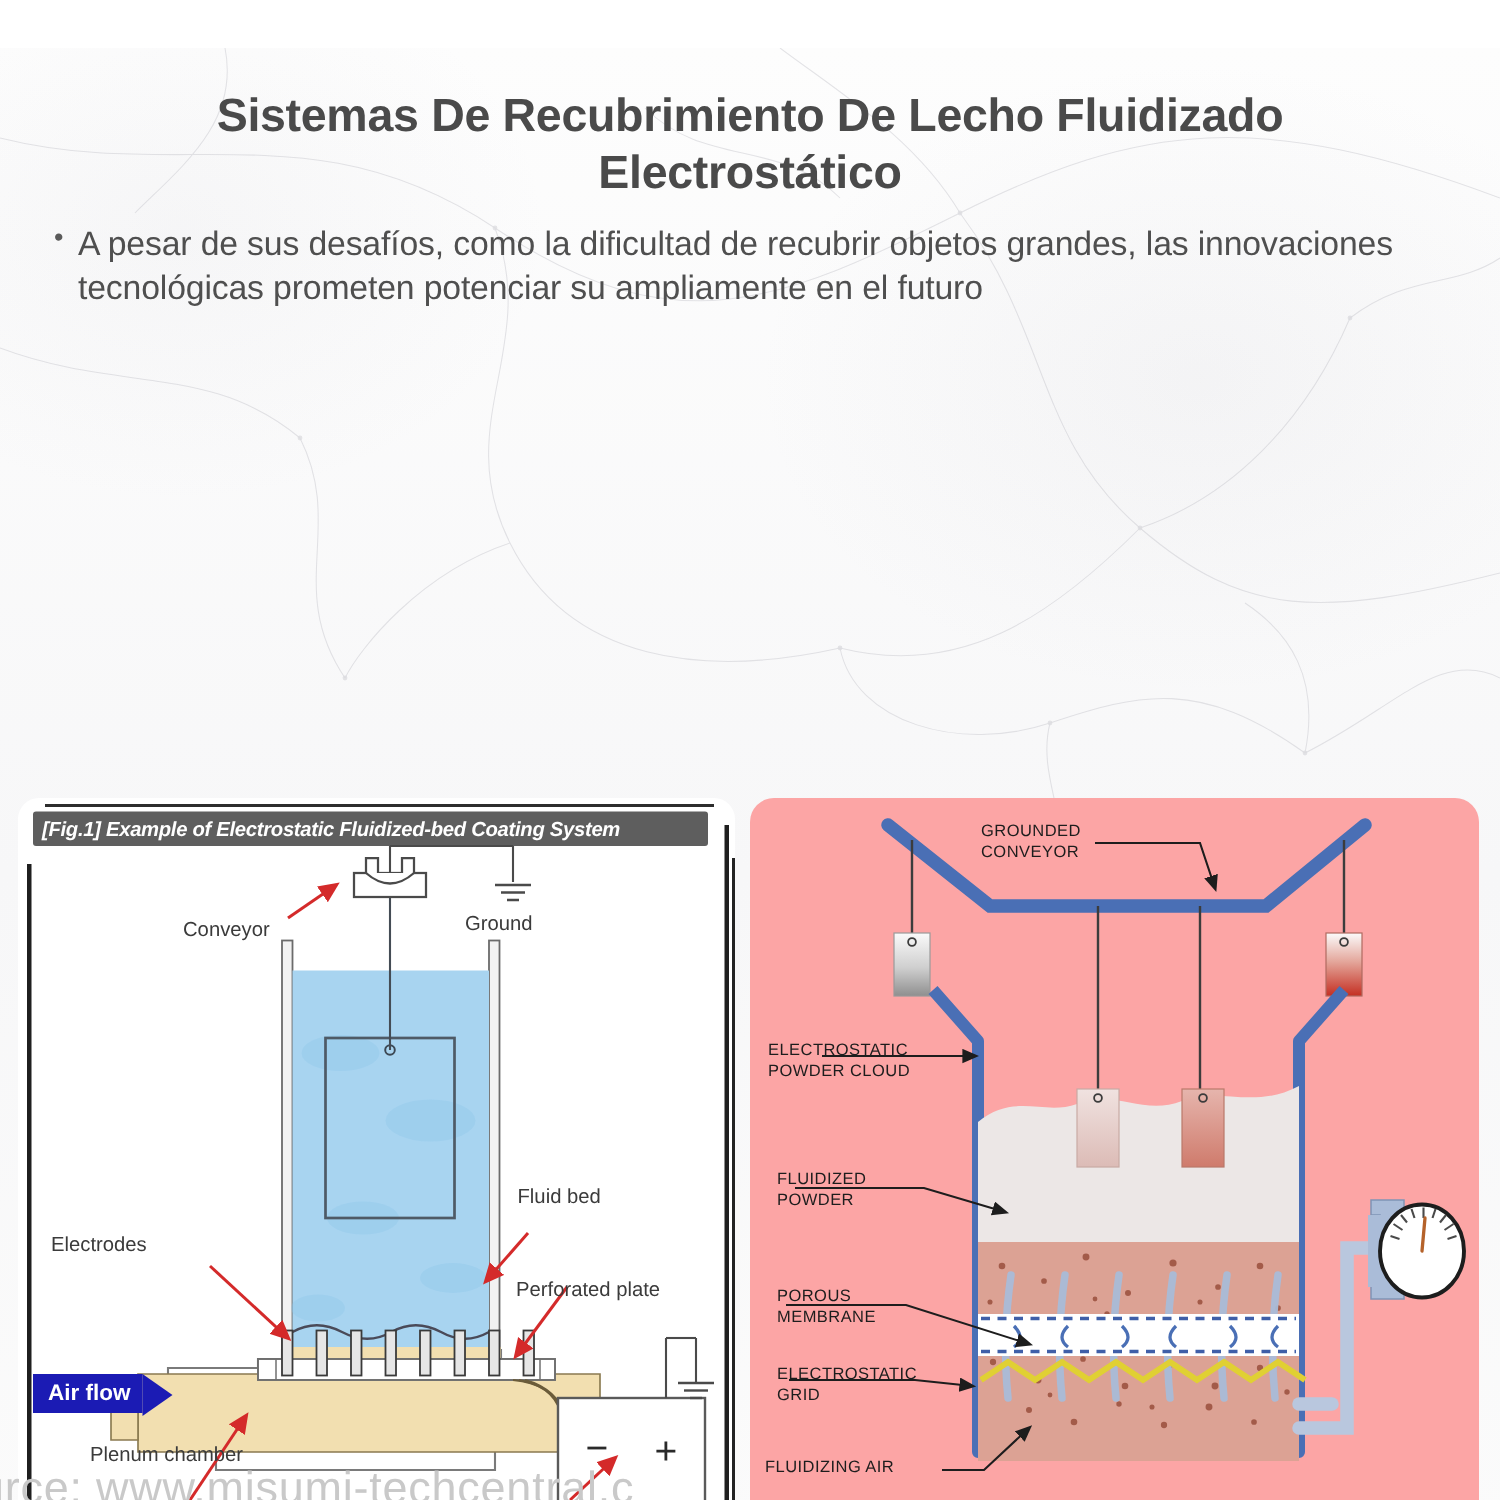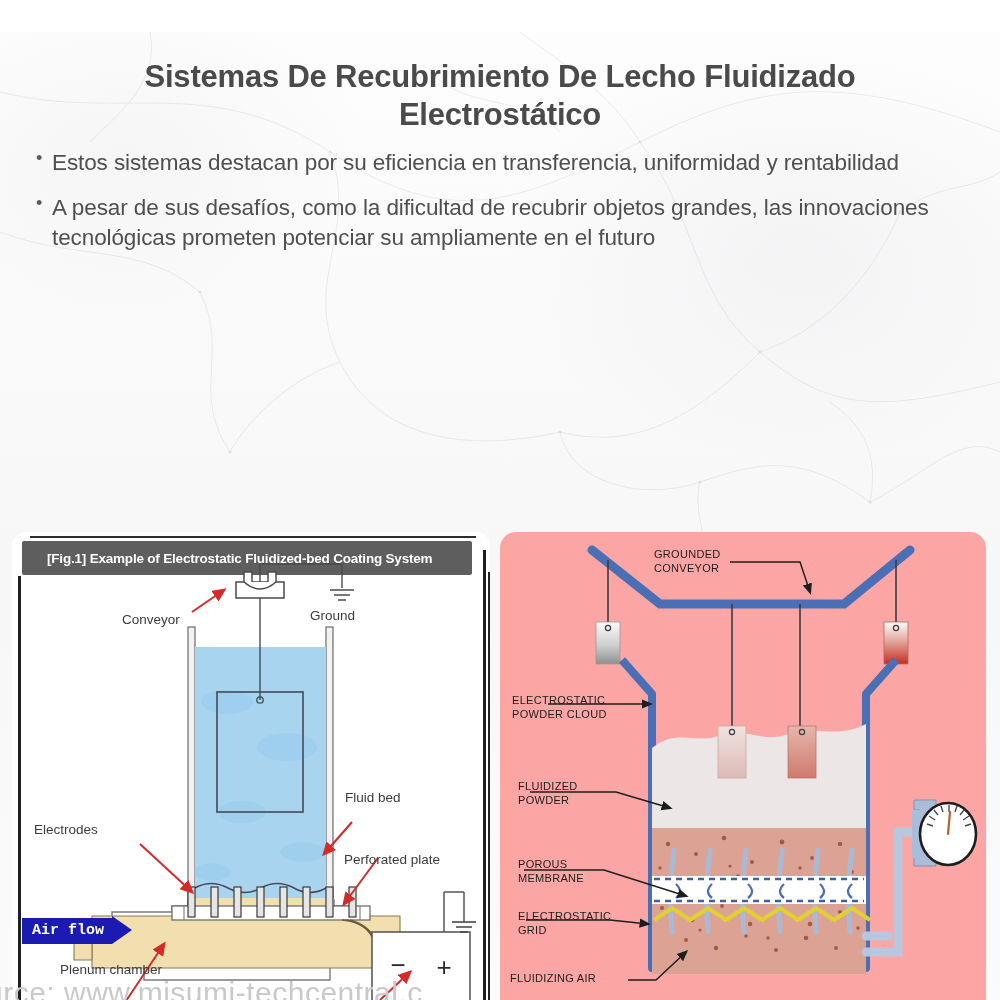--- a/index.html
+++ b/index.html
@@ -73,26 +73,27 @@
     overflow: hidden;
     box-shadow: 0 0 0 0 rgba(0,0,0,0);
   }
   .panel-left .edge-l { position:absolute; left:6px; top:44px; bottom:0; width:3px; background:#1f1f1f; }
   .panel-left .edge-r { position:absolute; right:4px; top:18px; bottom:0; width:3px; background:#1f1f1f; }
   .panel-left .edge-b { position:absolute; left:6px; right:4px; bottom:6px; height:3px; background:#2a2a2a; }
 
   .fig-titlebar {
     position: absolute;
     left: 10px; top: 9px;
-    width: 450px; height: 34px;
+    width: 450px; height: 23px;
     background: #5e5e5e;
     border-radius: 2px;
     display: flex; align-items: center;
-    padding-left: 25px;
+    padding-left: 6px;
     box-sizing: border-box;
+    font-style: italic;
   }
   .fig-titlebar span {
     color: #ffffff;
     font-size: 13.5px;
     font-weight: bold;
     letter-spacing: -0.2px;
     white-space: nowrap;
   }
   .fig-divider-top {
     position: absolute;
@@ -181,21 +182,20 @@
         <circle cx="200" cy="260" r="1.6"></circle>
       <circle cx="230" cy="420" r="1.6"></circle>
         <circle cx="900" cy="180" r="1.6"></circle>
       <circle cx="700" cy="450" r="1.6"></circle>
     </g>
   </svg>
 
   <div class="headline">Sistemas De Recubrimiento De Lecho Fluidizado Electrostático</div>
 
   <div class="bullets">
-    <div class="bullet">Estos sistemas destacan por su eficiencia en transferencia, uniformidad y rentabilidad</div>
     <div class="bullet">A pesar de sus desafíos, como la dificultad de recubrir objetos grandes, las innovaciones tecnológicas prometen potenciar su ampliamente en el futuro</div>
   </div>
 
   <div class="panel-left">
 
     <div class="fig-divider-top"></div>
 
     <div class="fig-titlebar">
       <span>[Fig.1]  Example of Electrostatic Fluidized-bed Coating System</span>
     </div>
@@ -291,21 +291,21 @@
       <g stroke="#d42a2a" stroke-width="2" fill="none" marker-end="url(#redArrowL)">
         <line x1="180" y1="80" x2="212" y2="58"></line>
         <line x1="340" y1="290" x2="312" y2="322"></line>
         <line x1="128" y1="312" x2="180" y2="360"></line>
         <line x1="366" y1="326" x2="332" y2="372"></line>
         <line x1="112" y1="472" x2="152" y2="412"></line>
         <line x1="368" y1="468" x2="398" y2="440"></line>
       </g>
     </svg>
 
-    <div style="position:absolute;left:10px;top:384px;display:flex;align-items:flex-end;font-family:Liberation Mono, monospace;">
+    <div style="position:absolute;left:10px;top:384px;display:flex;align-items:flex-start;">
       <div style="background:#1b1bb4;color:#fff;font-size:15px;font-weight:bold;padding:5px 8px 6px 10px;line-height:1;">Air flow</div>
       <div style="width:0;height:0;border-top:14px solid transparent;border-bottom:14px solid transparent;border-left:20px solid #1b1bb4;"></div>
     </div>
 
     <div class="lbl" style="left:110px; top:80px;">Conveyor</div>
     <div class="lbl" style="left:298px; top:76px;">Ground</div>
     <div class="lbl" style="left:333px; top:258px;">Fluid bed</div>
     <div class="lbl" style="left:22px;  top:290px;">Electrodes</div>
     <div class="lbl" style="left:332px; top:320px;">Perforated plate</div>
     <div class="lbl" style="left:48px;  top:430px;">Plenum chamber</div>

